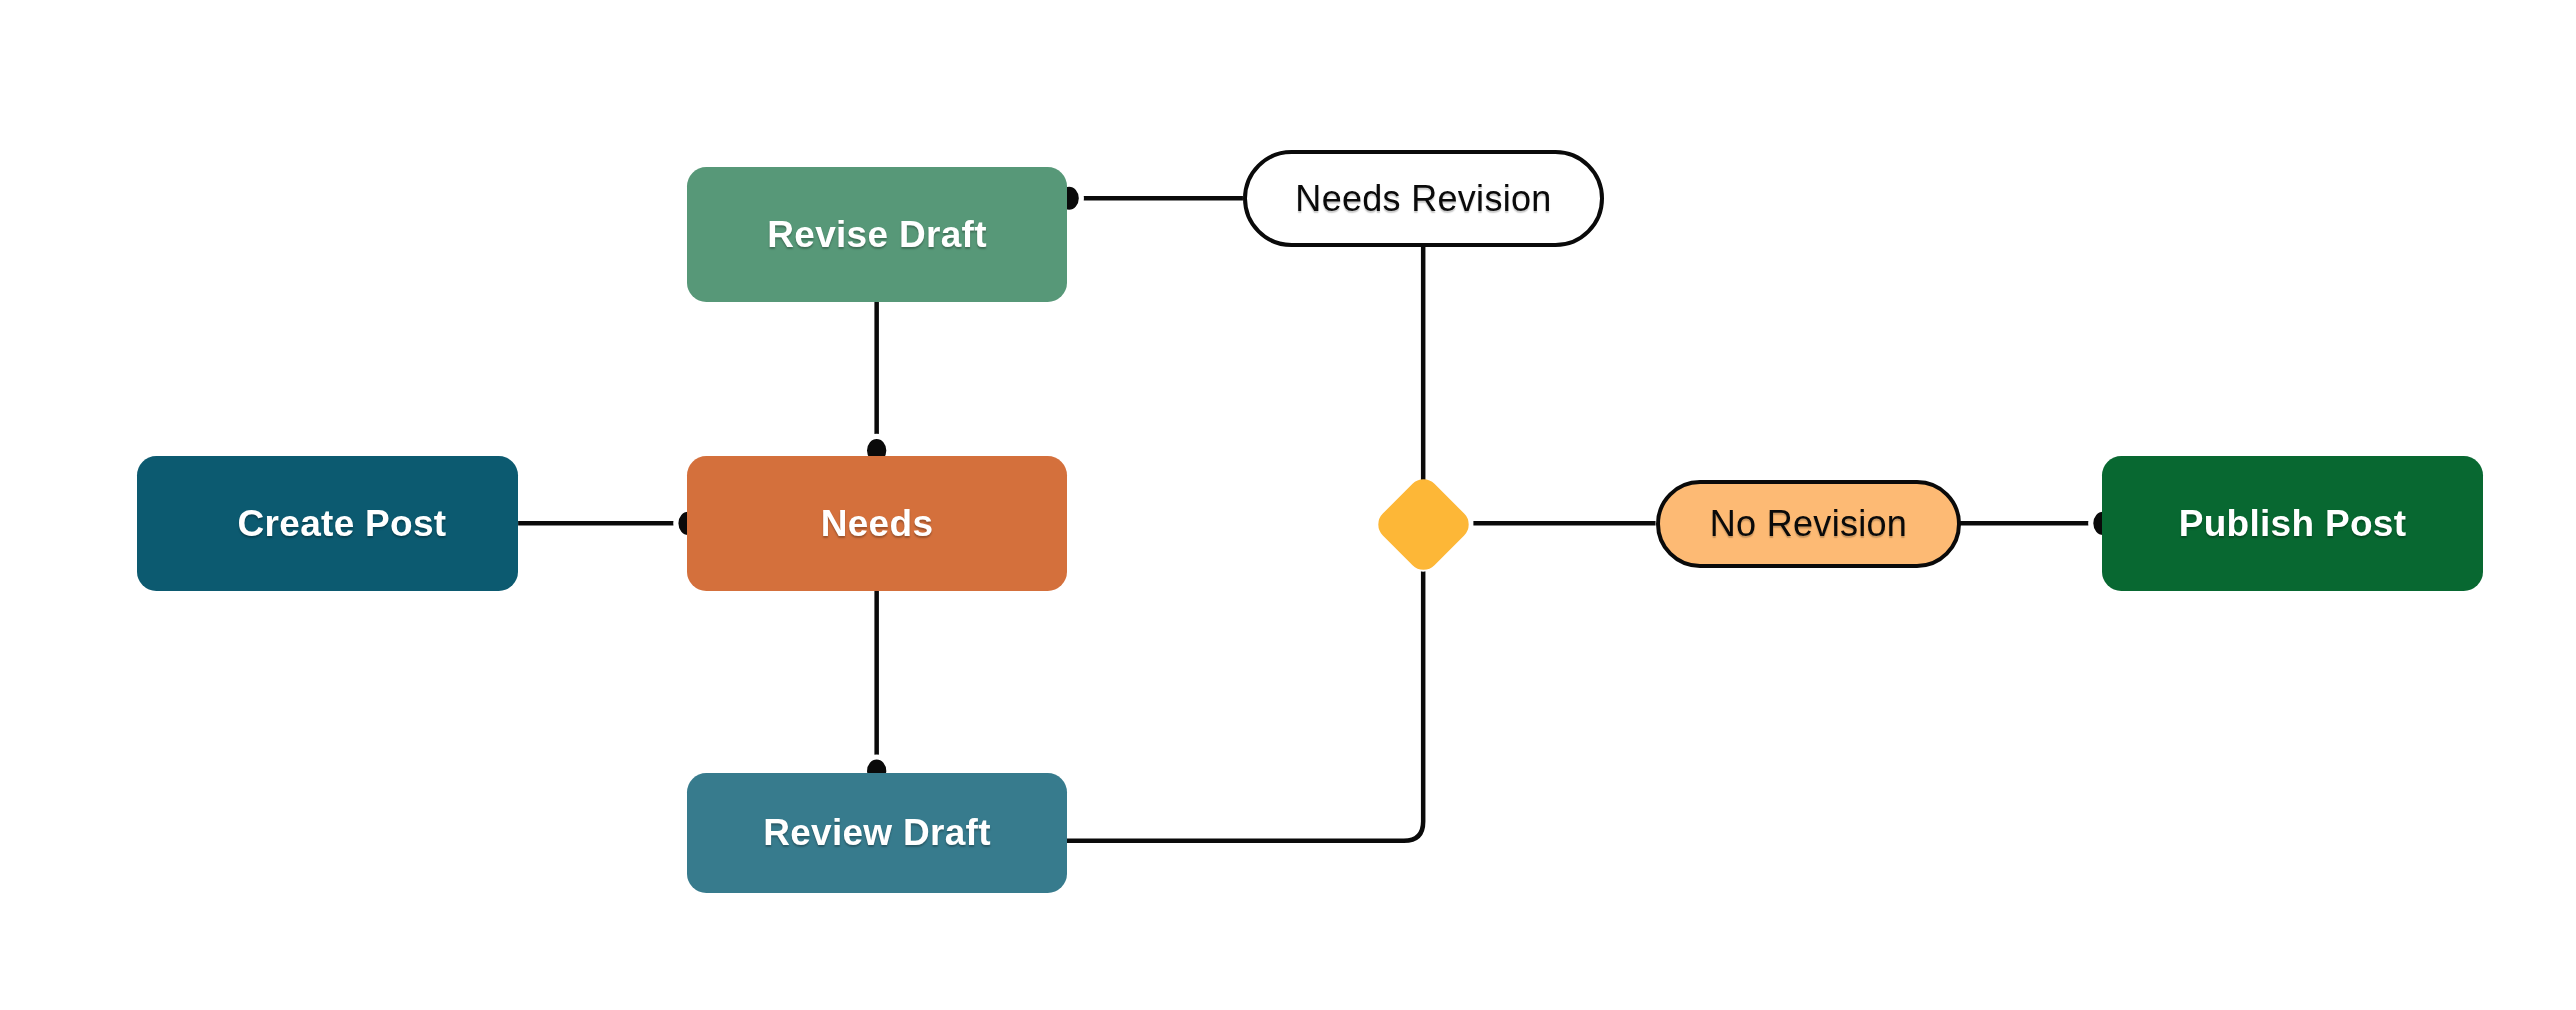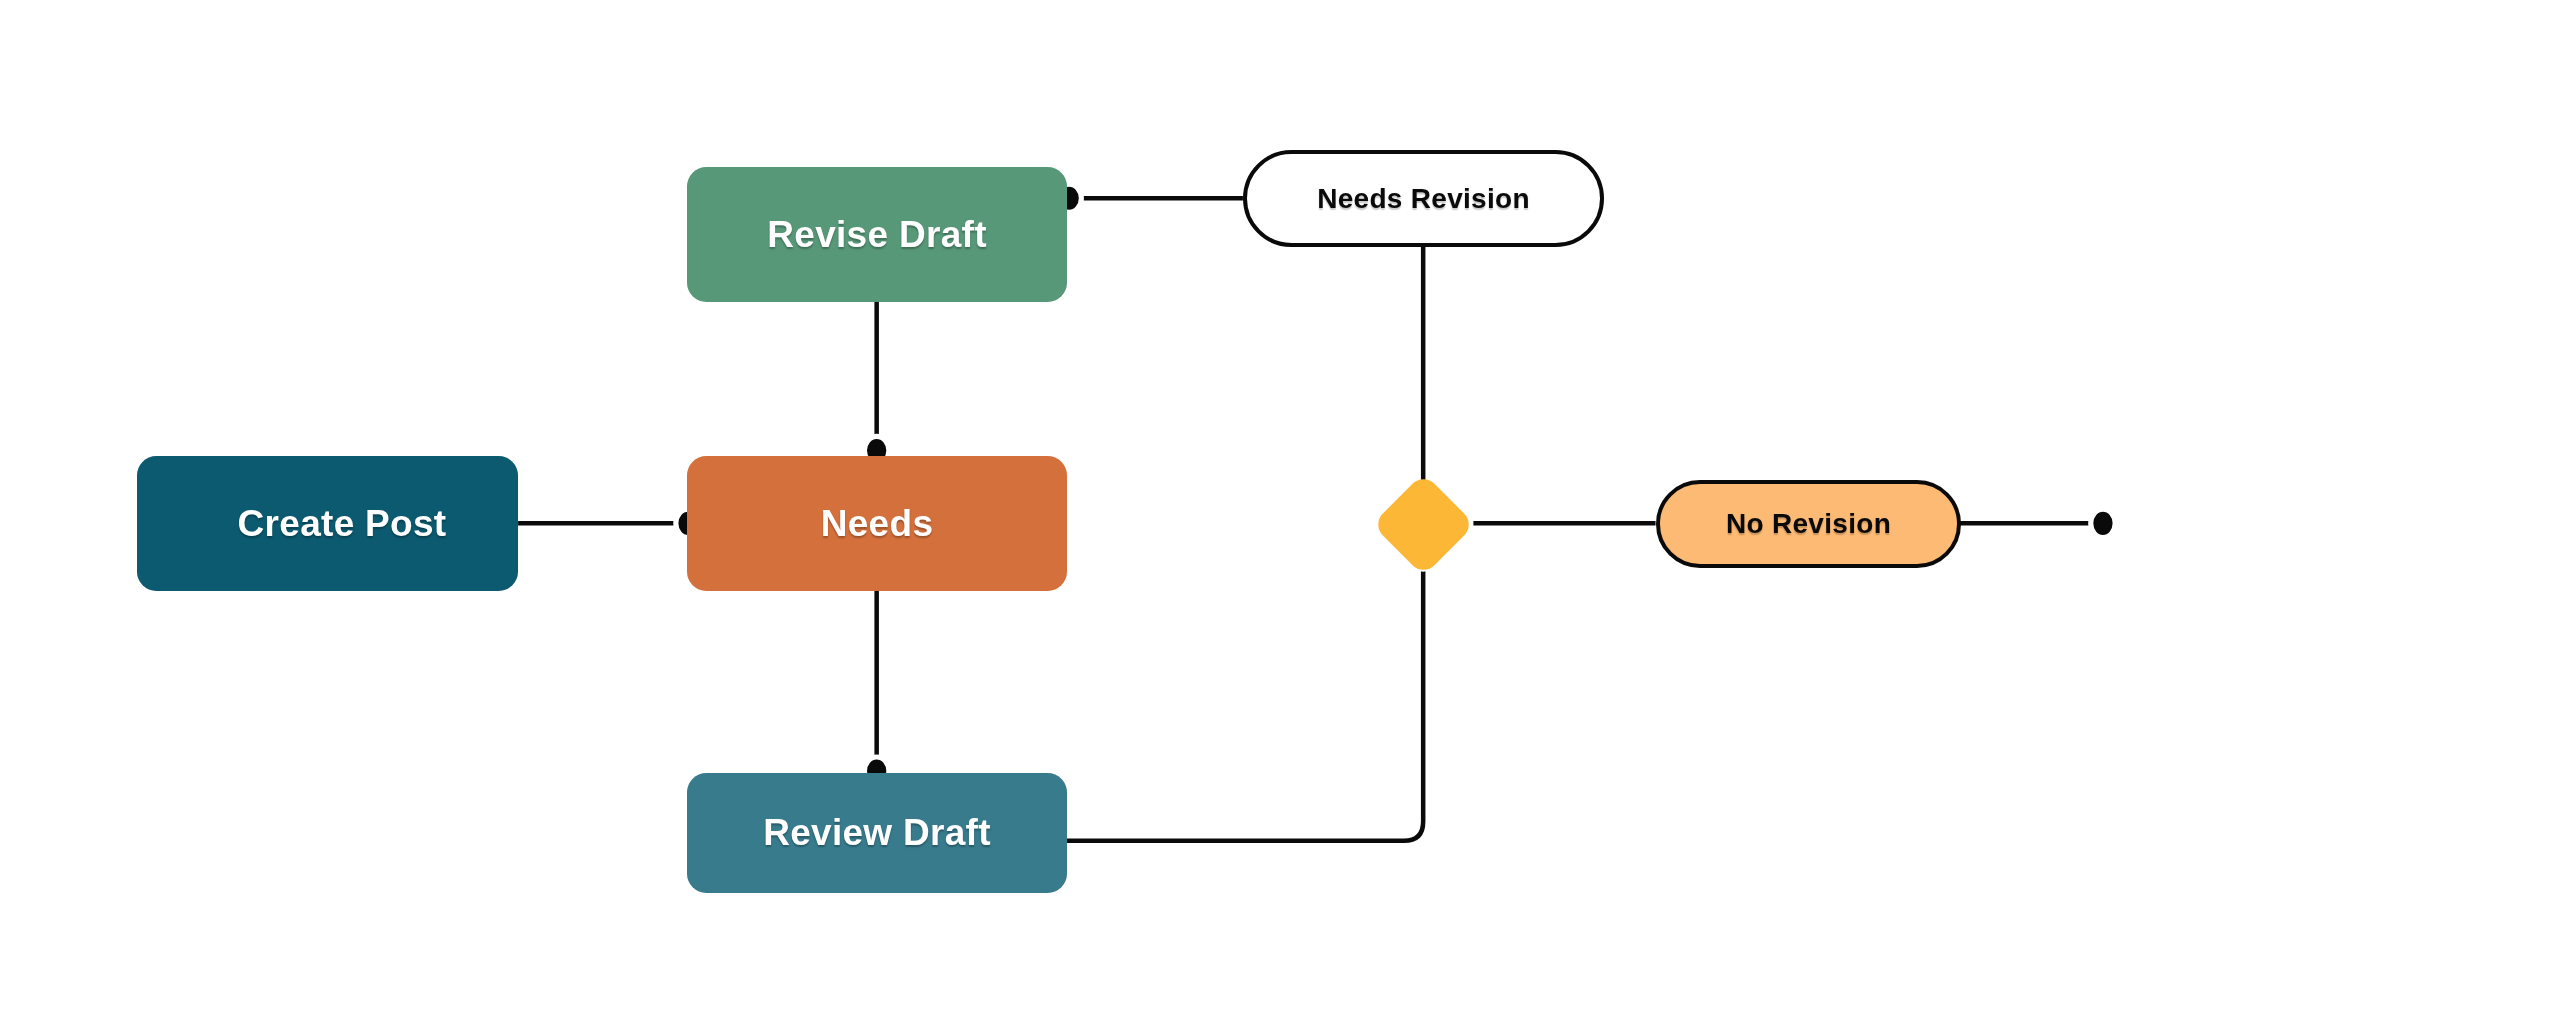--- a/index.html
+++ b/index.html
@@ -37,22 +37,22 @@
     font-size: 37px;
     font-weight: 700;
     letter-spacing: 0.3px;
     text-shadow: 0 1.9px 1.9px rgba(0,0,0,0.28);
   }
   .node.pill {
     border-radius: 643px;
     background: #FFFFFF;
     border: 4.5px solid #0A0A0A;
     color: #0A0A0A;
-    font-size: 28px;
-    font-weight: 700;
+    font-size: 36px;
+    font-weight: 400;
     letter-spacing: 0.3px;
     text-shadow: 0 1.9px 1.3px rgba(0,0,0,0.22);
   }
   .node.diamond {
     border-radius: 15.5px;
     transform: rotate(45deg);
   }
   
   #node-create-post   { left: 137px;  top: 456px;  width: 381px; height: 135px; padding-left: 29px; }
   #node-revise-draft  { left: 687px; top: 131px;  width: 380px; height: 135px; margin-top: 36px; }
@@ -96,20 +96,23 @@
   </div>
 
   <div id="node-draft" class="node box" style="background-color: rgb(212, 112, 60); color: rgb(255, 255, 255);">
     <span>Needs</span>
   </div>
 
   <div id="node-review-draft" class="node box" style="background-color: rgb(55, 123, 141); color: rgb(255, 255, 255);">
     <span>Review Draft</span>
   </div>
 
+  <div id="node-publish-post" class="node box" style="background-color: rgb(8, 104, 49); color: rgb(255, 255, 255);">
+    <span>Publish Post</span>
+  </div>
 
   <div id="node-needs-revision" class="node pill" style="background-color: rgb(255, 255, 255); color: rgb(10, 10, 10); border-color: rgb(10, 10, 10);">
     <span>Needs Revision</span>
   </div>
 
   <div id="node-no-revision" class="node pill" style="background-color: #fdba74; color: rgb(10, 10, 10); border-color: rgb(10, 10, 10);">
     <span>No Revision</span>
   </div>
 
   <div id="node-decision" class="node diamond" style="background-color: rgb(253, 183, 55);">

